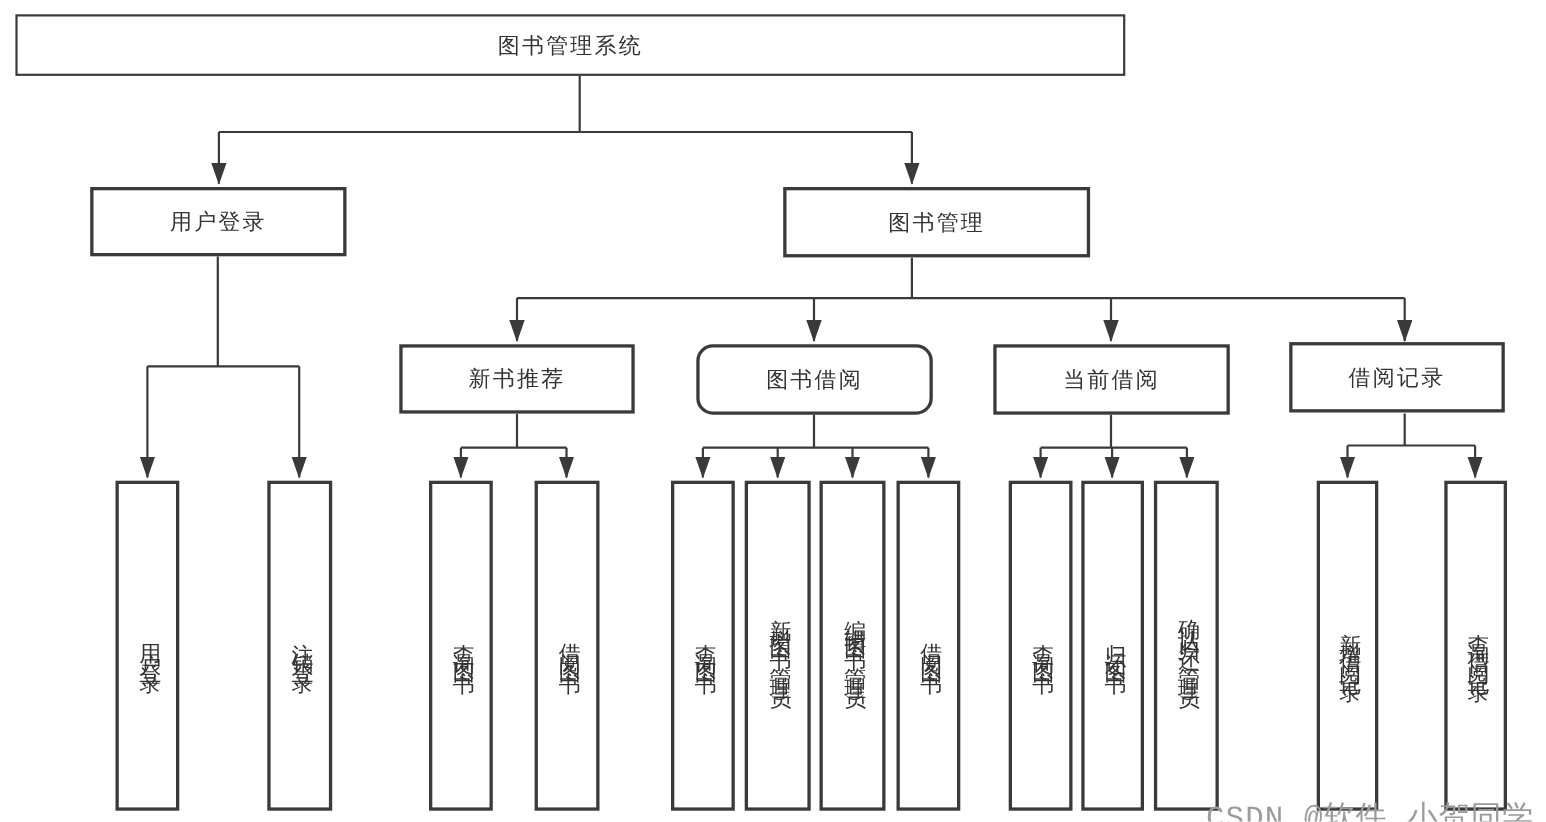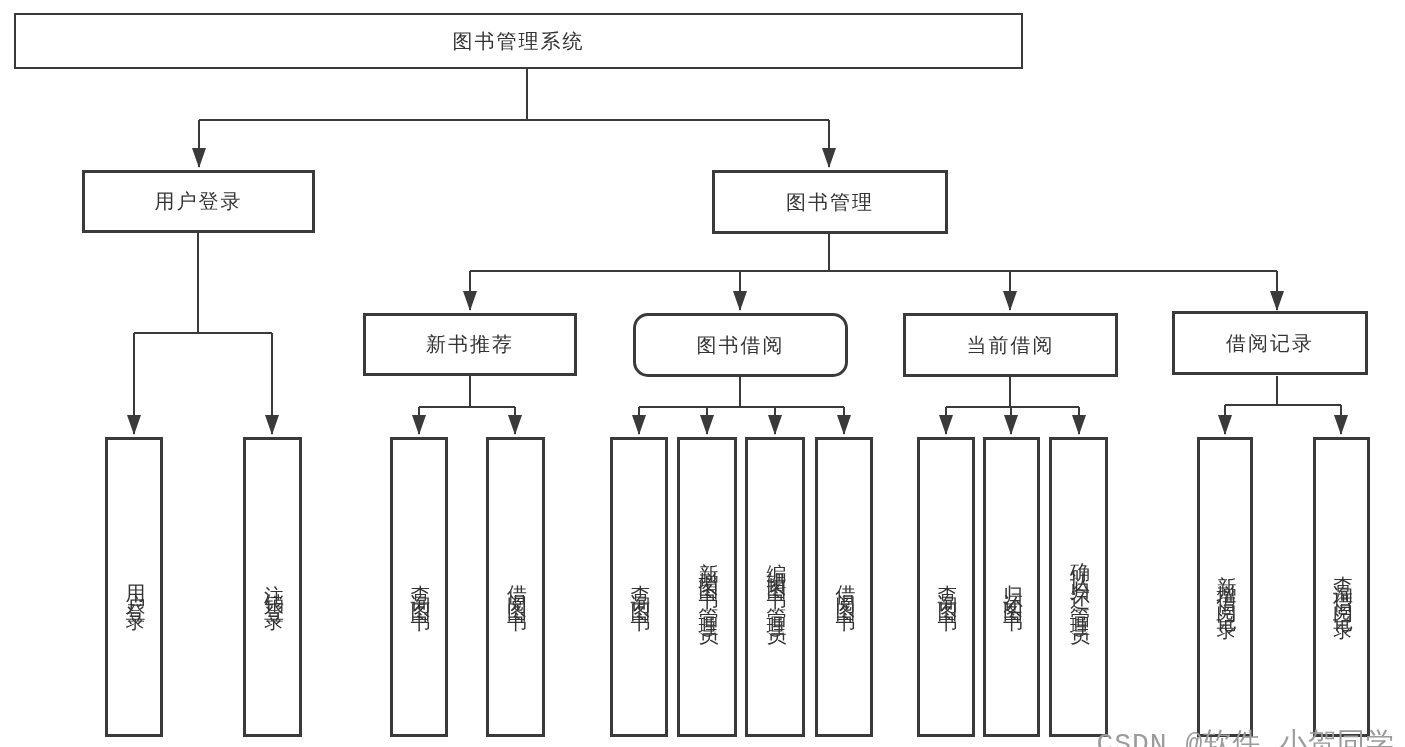--- a/index.html
+++ b/index.html
@@ -100,21 +100,21 @@
     </g>
   </svg>
 
   <div class="node root" style="left:14px;top:13px;width:1009px;height:56px;">
     <span>图书管理系统</span>
   </div>
 
   <div class="node" style="left:82px;top:170px;width:233px;height:63px;">
     <span>用户登录</span>
   </div>
-  <div class="node" style="left:712px;top:170px;width:236px;height:64px;">
+  <div class="node" style="left:712px;top:170px;width:279px;height:64px;">
     <span>图书管理</span>
   </div>
 
   <div class="node" style="left:363px;top:313px;width:214px;height:63px;justify-content:center;">
     <span>新书推荐</span>
   </div>
   <div class="node" style="left:633px;top:313px;width:215px;height:64px;border-radius:15px;">
     <span>图书借阅</span>
   </div>
   <div class="node" style="left:903px;top:313px;width:215px;height:64px;">

